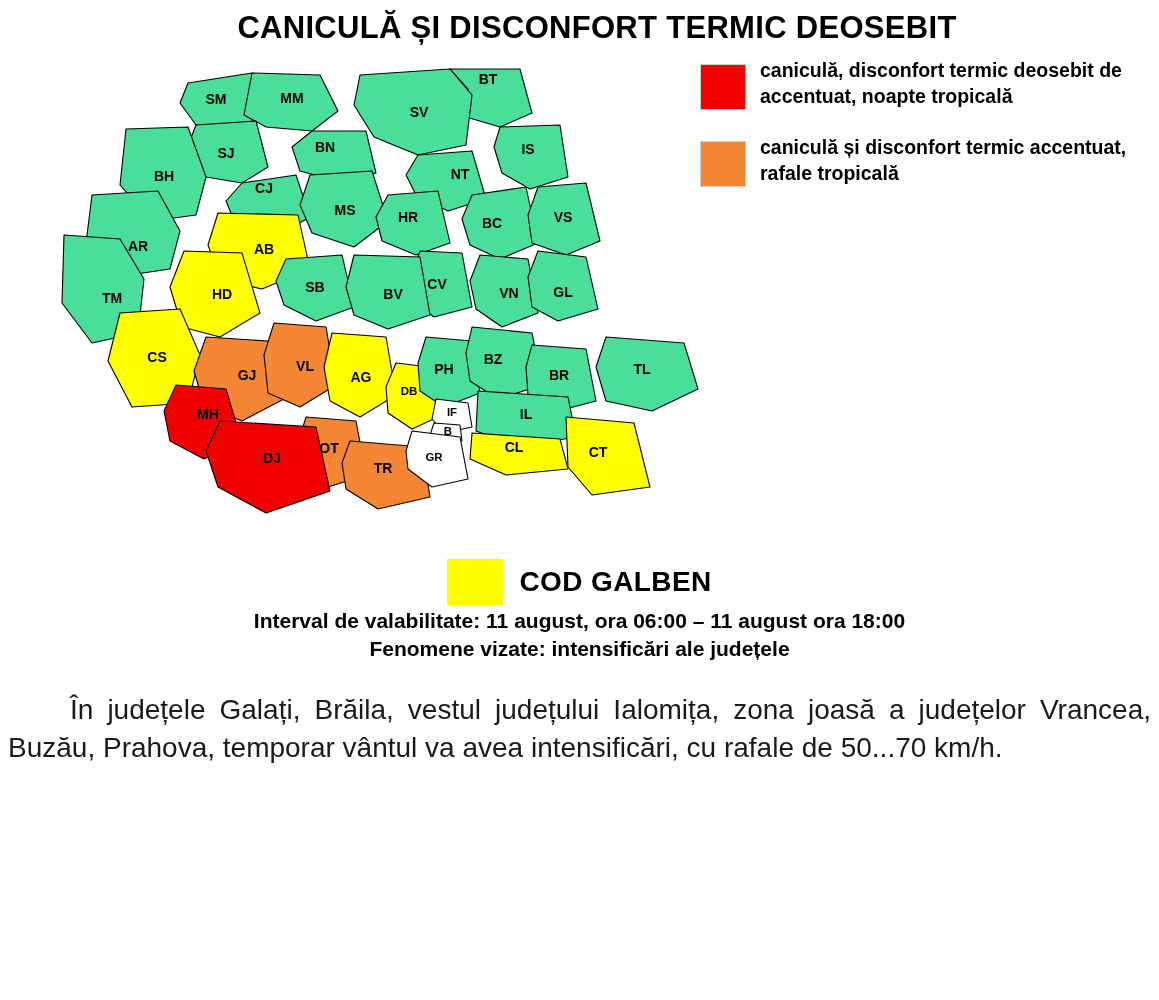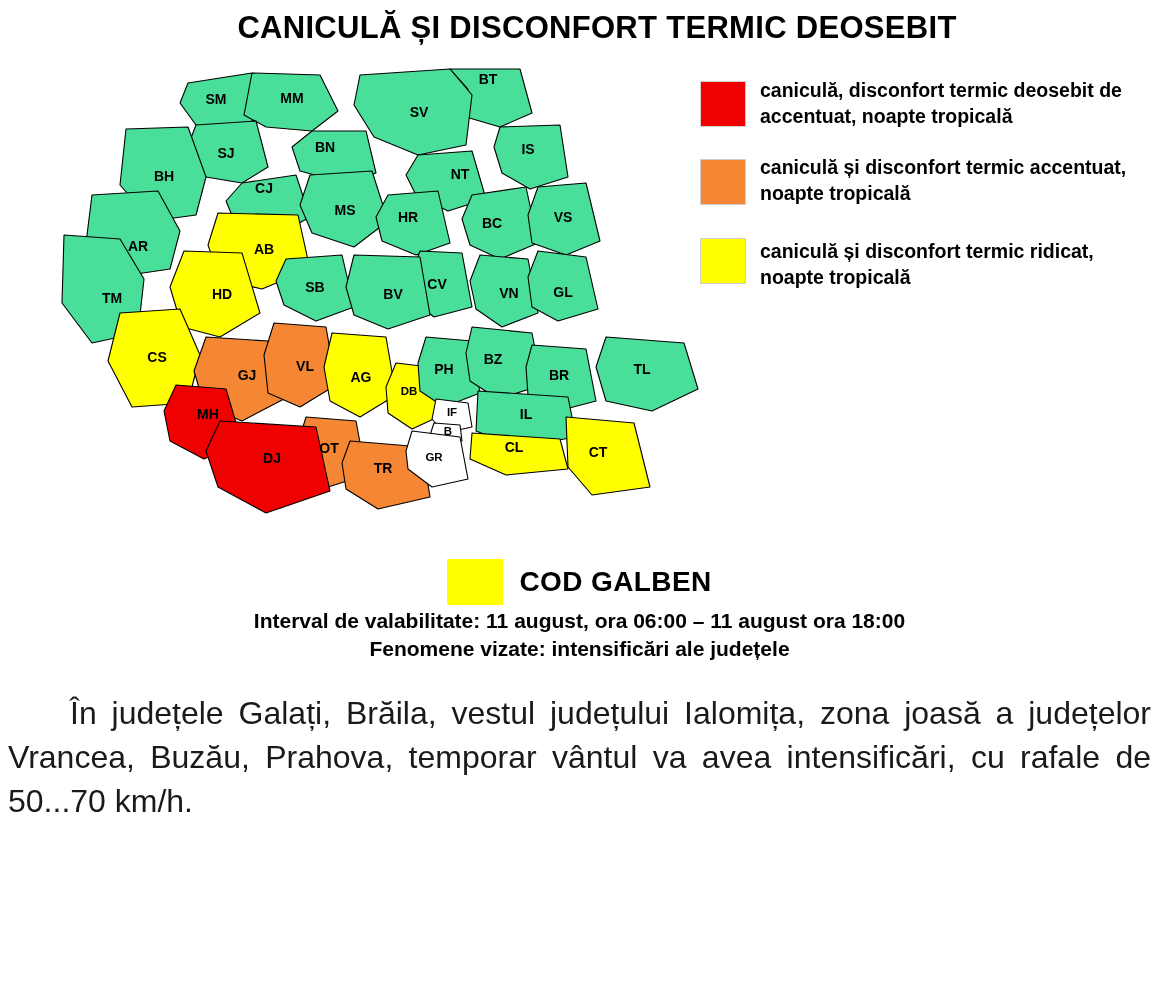--- a/index.html
+++ b/index.html
@@ -71,23 +71,22 @@
 
   
   .legend {
     position: absolute;
     left: 700px;
     top: 10px;
     width: 445px;
   }
   .legend-row {
     display: flex;
-    align-items: center;
+    align-items: flex-end;
     margin-bottom: 24px;
-    margin-top: 20px;
   }
   .legend-swatch {
     width: 44px;
     height: 44px;
     flex: 0 0 44px;
     border: 1px solid #cfcfcf;
     margin-right: 14px;
   }
   .legend-text {
     font-size: 19.5px;
@@ -129,21 +128,21 @@
   }
   .details .wrapline {
     width: 1120px;
     margin: 0 auto;
   }
 
   
   .paragraph {
     margin: 28px 0 0 0;
     padding: 0 8px 0 8px;
-    font-size: 32px;
+    font-size: 28px;
     line-height: 1.38;
     text-align: justify;
     text-justify: inter-word;
     color: #1a1a1a;
   }
   .paragraph .indent {
     display: inline-block;
     width: 62px;
   }
 </style>
@@ -251,25 +250,21 @@
     </svg>
   </div>
 
   <div class="legend">
     <div class="legend-row r1">
       <div class="legend-swatch" style="background: rgb(240, 0, 0);"></div>
       <div class="legend-text">caniculă, disconfort termic deosebit de accentuat, noapte tropicală</div>
     </div>
     <div class="legend-row r2">
       <div class="legend-swatch" style="background: rgb(245, 134, 52);"></div>
-      <div class="legend-text">caniculă și disconfort termic accentuat, noapte tropicală</div>
-    </div>
-    <div class="legend-row r3">
-      <div class="legend-swatch" style="background: rgb(255, 255, 0);"></div>
-      <div class="legend-text">caniculă și disconfort termic ridicat, noapte tropicală</div>
+      <div class="legend-text">caniculă și disconfort termic accentuat, rafale tropicală</div>
     </div>
   </div>
 </div>
 
 <div class="codbar">
   <div class="cod-swatch" style="background: rgb(255, 255, 0);"></div>
   <div class="cod-label">COD GALBEN</div>
 </div>
 
 <div class="details">

